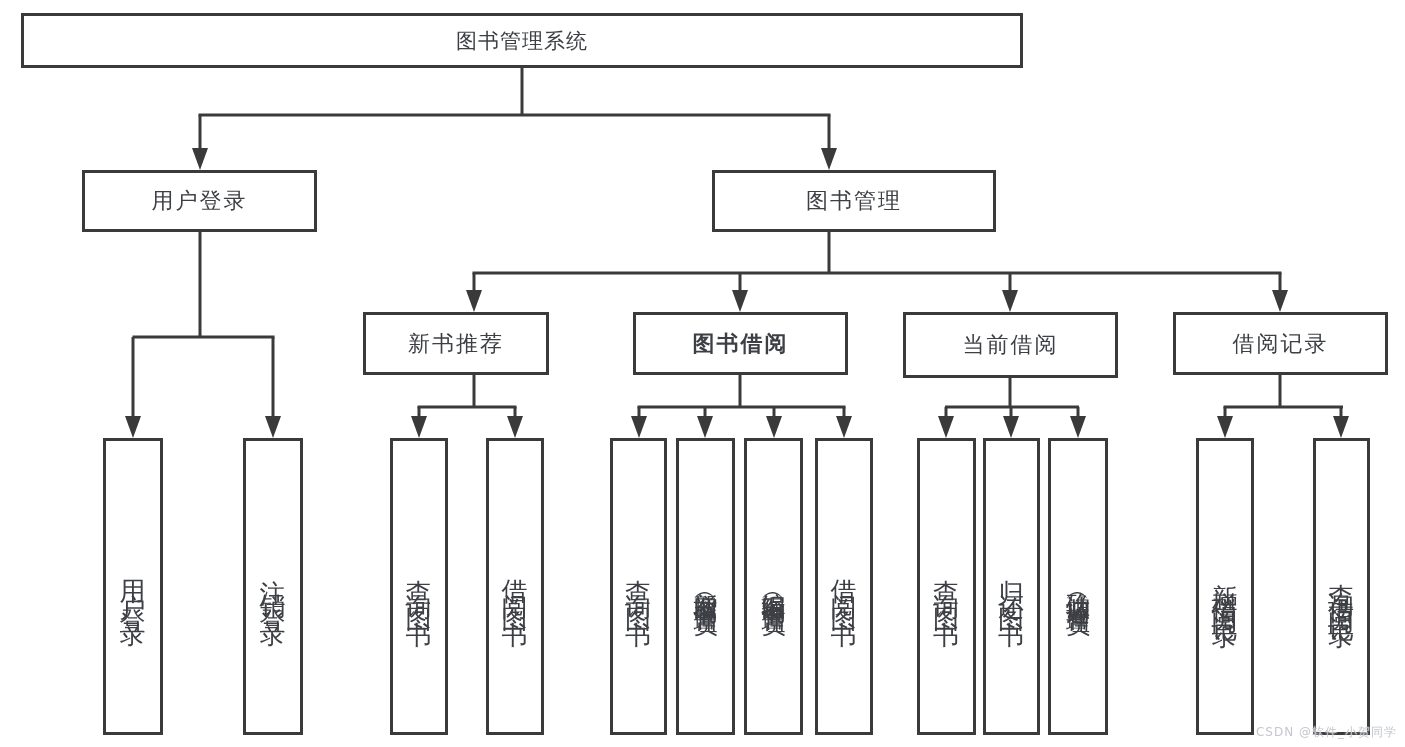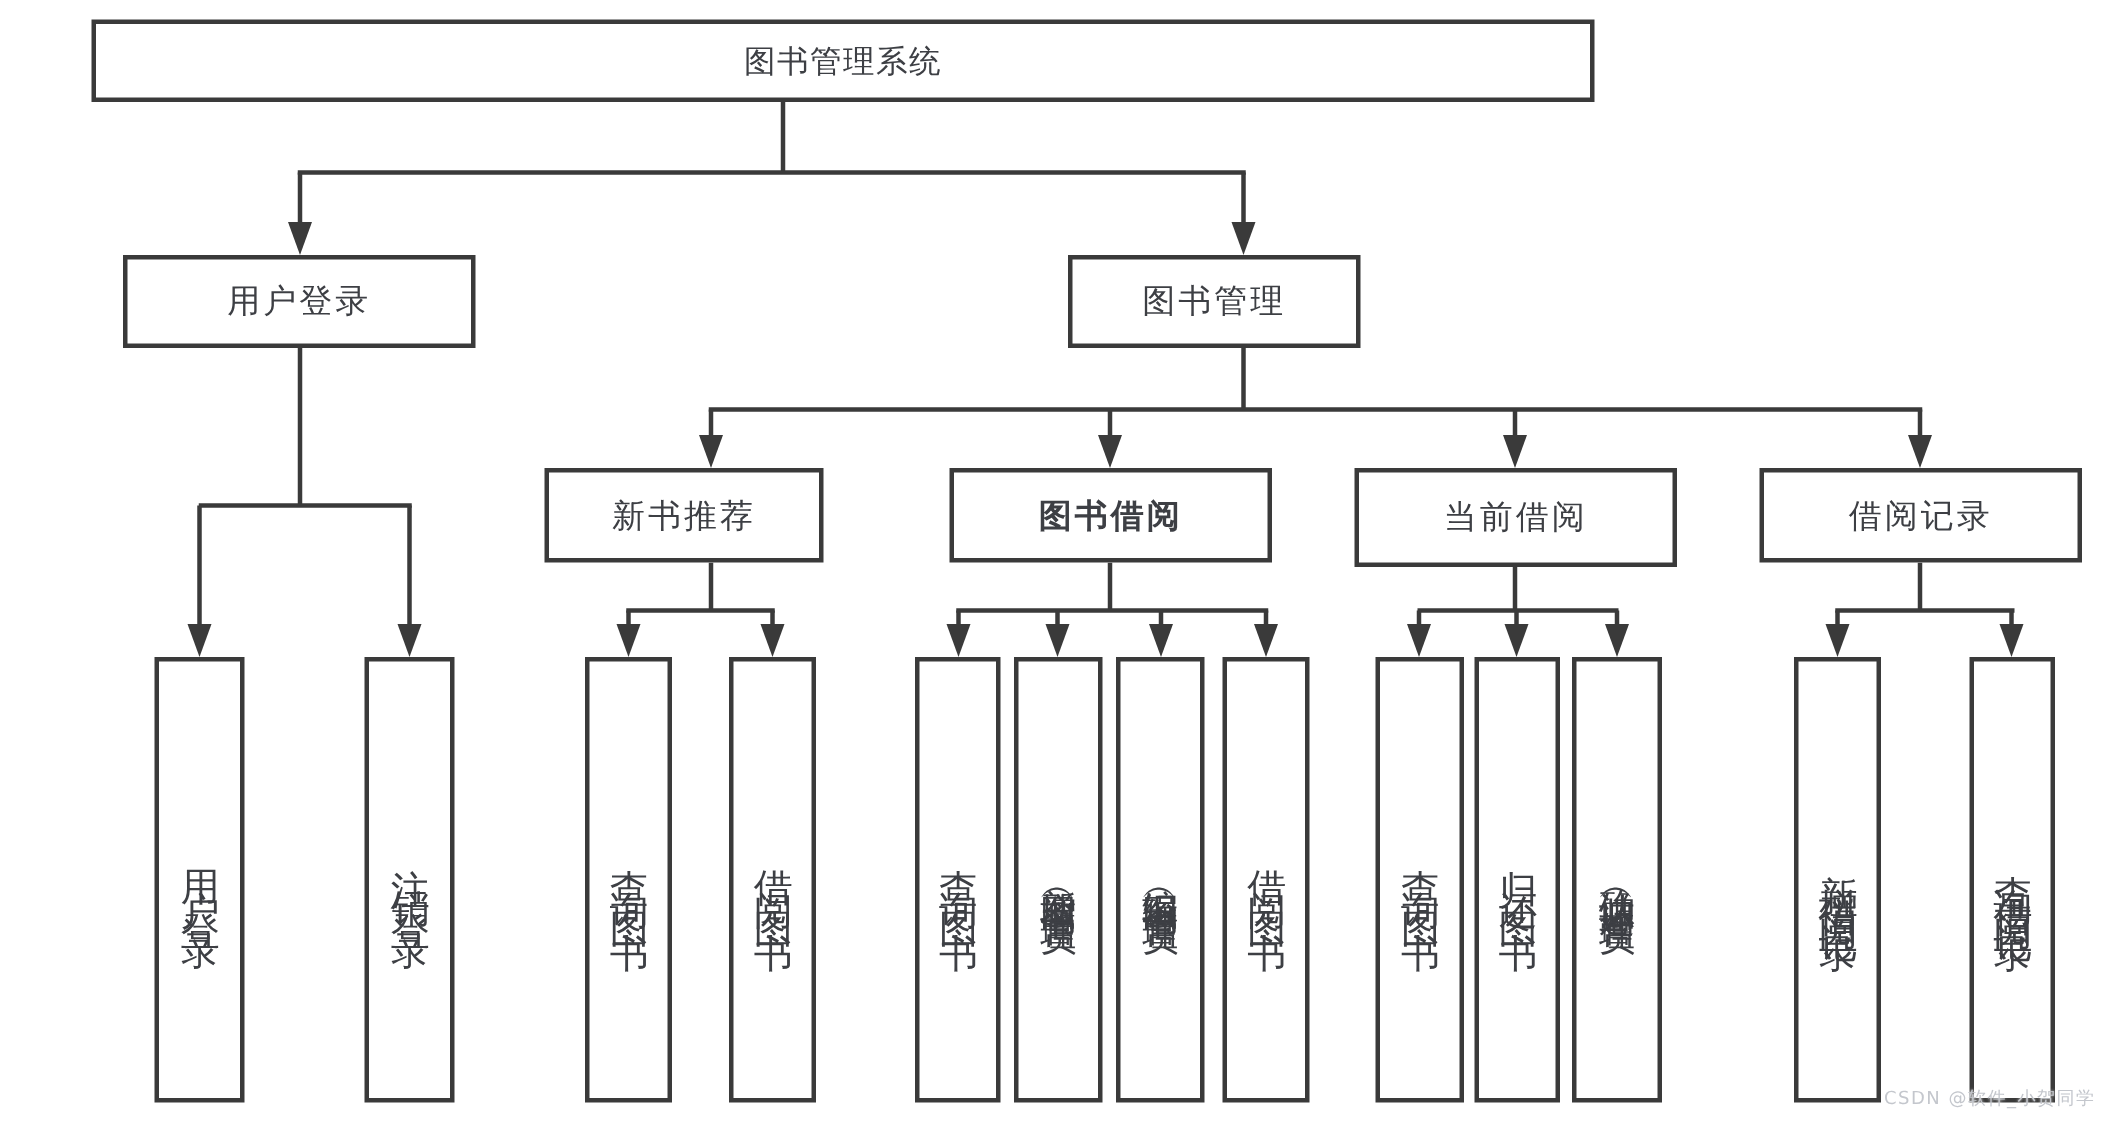--- a/index.html
+++ b/index.html
@@ -95,28 +95,28 @@
     <polygon points="1070,416 1086,416 1078,438" fill="#3a3a3a" stroke="none"></polygon>
 
     <path d="M1280,375 V407"></path>
     <path d="M1223.5,407 H1343"></path>
     <path d="M1225,407 V418"></path>
     <polygon points="1217,416 1233,416 1225,438" fill="#3a3a3a" stroke="none"></polygon>
     <path d="M1341,407 V418"></path>
     <polygon points="1333,416 1349,416 1341,438" fill="#3a3a3a" stroke="none"></polygon>
   </svg>
 
-  <div class="node" style="left:21px;top:13px;width:1002px;height:55px;margin-left:40px;">
+  <div class="node" style="left:21px;top:13px;width:1002px;height:55px;">
     <span class="root-label">图书管理系统</span>
   </div>
 
   <div class="node" style="left:82px;top:170px;width:235px;height:62px;">
     <span class="h-label">用户登录</span>
   </div>
-  <div class="node" style="left:712px;top:170px;width:195px;height:62px;">
+  <div class="node" style="left:712px;top:170px;width:284px;height:62px;">
     <span class="h-label">图书管理</span>
   </div>
 
   <div class="node" style="left:363px;top:312px;width:186px;height:63px;">
     <span class="h-label">新书推荐</span>
   </div>
   <div class="node" style="left:633px;top:312px;width:215px;height:63px;font-weight:bold;">
     <span class="h-label">图书借阅</span>
   </div>
   <div class="node" style="left:903px;top:312px;width:215px;height:66px;">

